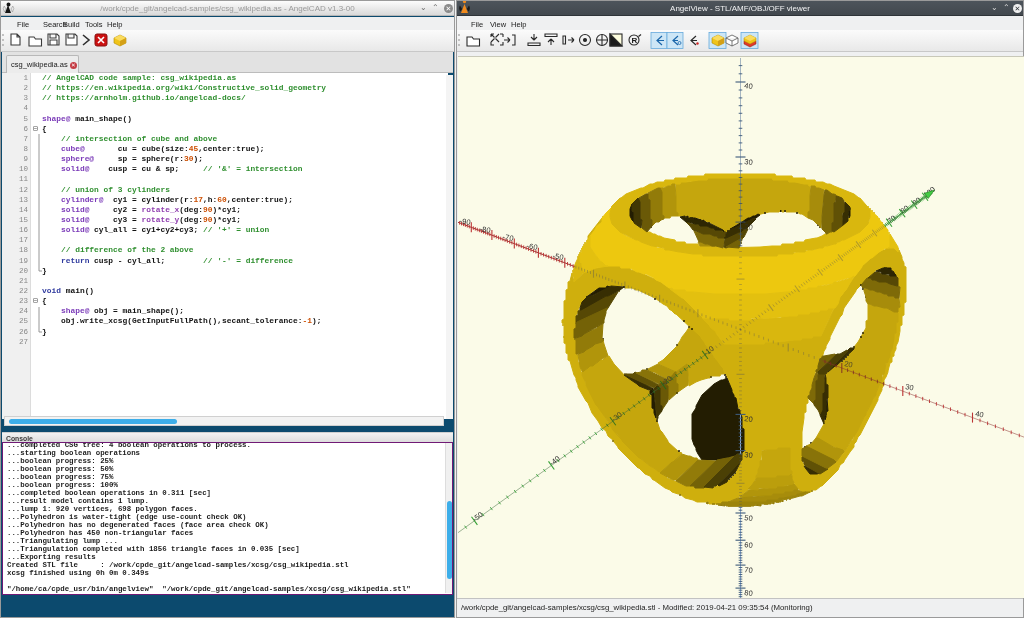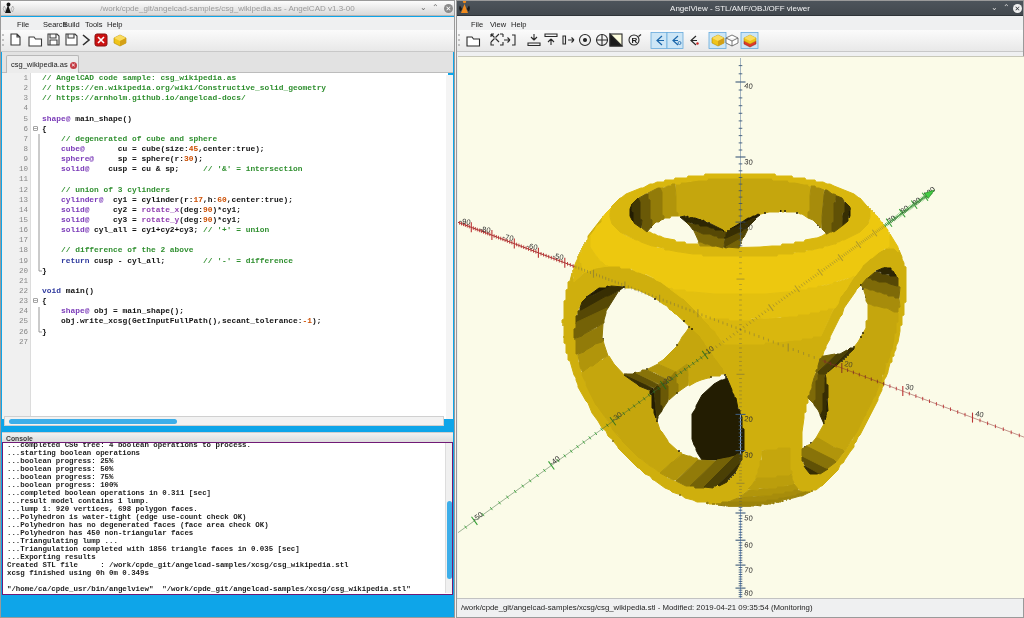--- a/index.html
+++ b/index.html
@@ -1,16 +1,16 @@
 <!DOCTYPE html>
 <html><head><meta charset="utf-8"><style>
 *{margin:0;padding:0;box-sizing:border-box}
 body{width:1024px;height:618px;font-family:"Liberation Sans",sans-serif;background:#eff0f1;position:relative;overflow:hidden}
 .win{position:absolute;border:1px solid #9a9a9a}
-#lw{left:0;top:0;width:455px;height:618px;background:#0ea5e9}
+#lw{left:0;top:0;width:455px;height:618px;background:#0c4a6e}
 #rw{left:456px;top:0;width:568px;height:618px;background:#eff0f1}
 .tbar{position:absolute;left:0;top:0;right:0;height:15px;background:linear-gradient(#fcfcfc,#d9d9d9);border-bottom:1px solid #b6b6b6;font-size:8px;color:#9a9a9a}
 #rw .tbar{background:linear-gradient(#4d545b,#42484e);color:#e8eaec;border-bottom:1px solid #2e3338}
 .tbar .tt{position:absolute;top:3px;width:100%;text-align:center}
 .wbtn{position:absolute;top:2px;font-size:8px;color:#6a6a6a}
 #rw .wbtn{color:#dcdcdc}
 .circ{position:absolute;top:2.5px;width:9px;height:9px;border-radius:5px;background:#8a8a8a;color:#fff;font-size:7px;line-height:9px;text-align:center}
 #rw .circ{background:#f0f0f0;color:#30353a}
 .menu{position:absolute;left:0;right:0;top:16px;height:13px;background:#eff0f1;font-size:7.5px;color:#1b1b1b}
 .menu span{position:absolute;top:3px}
@@ -95,21 +95,21 @@
     <svg class="ic" width="446" height="346" style="z-index:3">
       <path d="M37 61 V 198 H 40" stroke="#8a8a8a" fill="none" stroke-width="0.9"></path>
       <path d="M37 234 V 259 H 40" stroke="#8a8a8a" fill="none" stroke-width="0.9"></path>
     </svg>
     <div class="ln"><span class="num">1</span><span class="fm"></span><span class="cd"><i class="c">// AngelCAD code sample: csg_wikipedia.as</i></span></div>
 <div class="ln"><span class="num">2</span><span class="fm"></span><span class="cd"><i class="c">// https://en.wikipedia.org/wiki/Constructive_solid_geometry</i></span></div>
 <div class="ln"><span class="num">3</span><span class="fm"></span><span class="cd"><i class="c">// https://arnholm.github.io/angelcad-docs/</i></span></div>
 <div class="ln"><span class="num">4</span><span class="fm"></span><span class="cd"></span></div>
 <div class="ln"><span class="num">5</span><span class="fm"></span><span class="cd"><i class="t">shape@</i> main_shape()</span></div>
 <div class="ln"><span class="num">6</span><span class="fm"><span class="fb">⊟</span></span><span class="cd">{</span></div>
-<div class="ln"><span class="num">7</span><span class="fm"></span><span class="cd">    <i class="c">// degenerated of cube and sphere</i></span></div>
+<div class="ln"><span class="num">7</span><span class="fm"></span><span class="cd">    <i class="c">// intersection of cube and above</i></span></div>
 <div class="ln"><span class="num">8</span><span class="fm"></span><span class="cd">    <i class="t">cube@</i>       cu = cube(size:<i class="n">45</i>,center:true);</span></div>
 <div class="ln"><span class="num">9</span><span class="fm"></span><span class="cd">    <i class="t">sphere@</i>     sp = sphere(r:<i class="n">30</i>);</span></div>
 <div class="ln"><span class="num">10</span><span class="fm"></span><span class="cd">    <i class="t">solid@</i>    cusp = cu &amp; sp;     <i class="c">// '&amp;' = intersection</i></span></div>
 <div class="ln"><span class="num">11</span><span class="fm"></span><span class="cd"></span></div>
 <div class="ln"><span class="num">12</span><span class="fm"></span><span class="cd">    <i class="c">// union of 3 cylinders</i></span></div>
 <div class="ln"><span class="num">13</span><span class="fm"></span><span class="cd">    <i class="t">cylinder@</i>  cy1 = cylinder(r:<i class="n">17</i>,h:<i class="n">60</i>,center:true);</span></div>
 <div class="ln"><span class="num">14</span><span class="fm"></span><span class="cd">    <i class="t">solid@</i>     cy2 = <i class="f">rotate_x</i>(deg:<i class="n">90</i>)*cy1;</span></div>
 <div class="ln"><span class="num">15</span><span class="fm"></span><span class="cd">    <i class="t">solid@</i>     cy3 = <i class="f">rotate_y</i>(deg:<i class="n">90</i>)*cy1;</span></div>
 <div class="ln"><span class="num">16</span><span class="fm"></span><span class="cd">    <i class="t">solid@</i> cyl_all = cy1+cy2+cy3; <i class="c">// '+' = union</i></span></div>
 <div class="ln"><span class="num">17</span><span class="fm"></span><span class="cd"></span></div>

